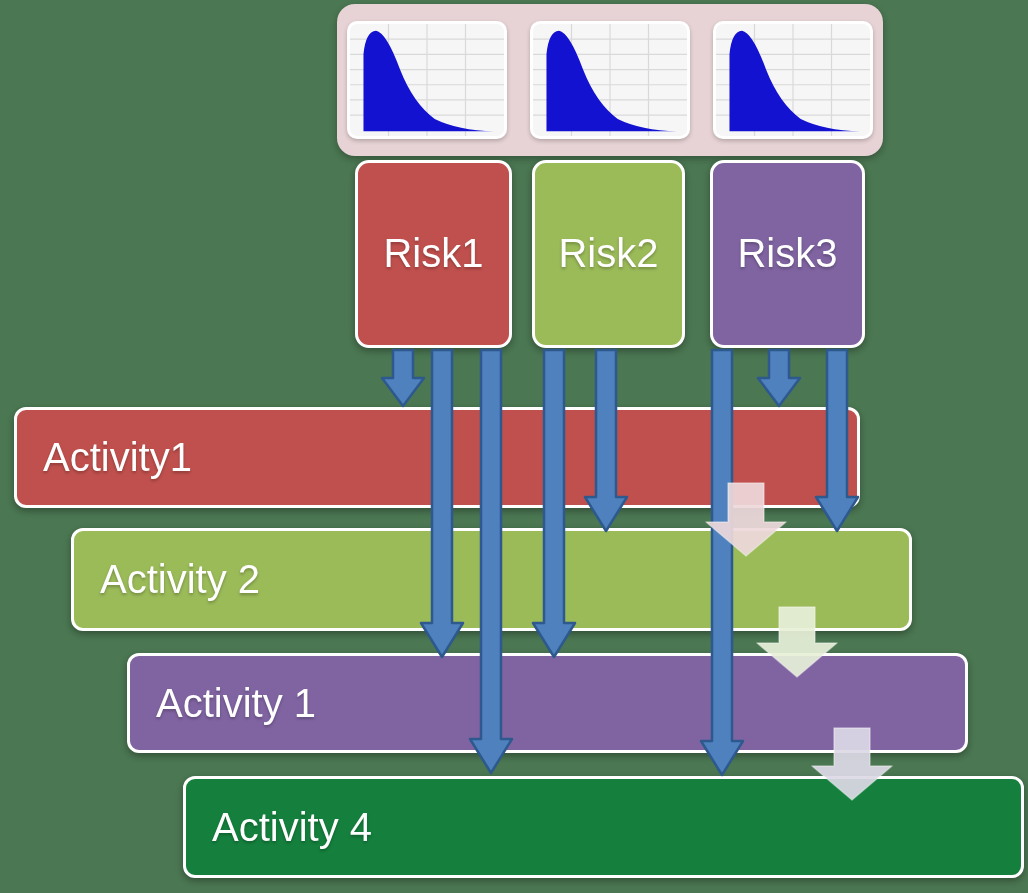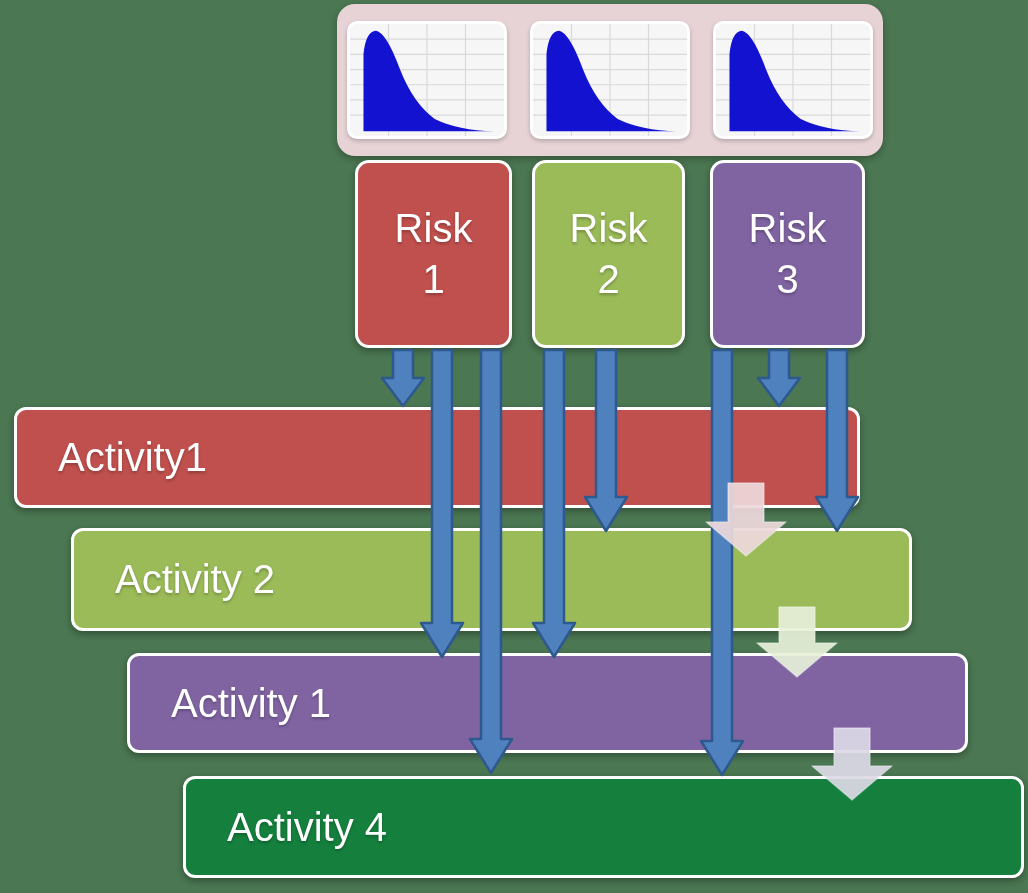--- a/index.html
+++ b/index.html
@@ -23,35 +23,35 @@
     width:160px;height:118px;background:#ffffff;border-radius:10px;
     padding:3px;box-sizing:border-box;
     box-shadow:0 2px 4px rgba(0,0,0,0.22);
   }
   .mini-chart svg{display:block;width:154px;height:112px;border-radius:7px;}
   
   .risk-box{
     position:absolute;top:160px;height:188px;
     border:3px solid #ffffff;border-radius:14px;box-sizing:border-box;
     box-shadow:0 3px 7px rgba(0,0,0,0.33);
-    display:flex;flex-direction:column;justify-content:center;align-items:center;
+    display:flex;justify-content:center;align-items:center;
     color:#ffffff;font-size:40px;line-height:1.28;
     text-shadow:0 2px 3px rgba(0,0,0,0.25);
     z-index:2;
   }
   .risk-1{left:355px;width:157px;}
   .risk-2{left:532px;width:153px;}
   .risk-3{left:710px;width:155px;}
   
   .activity-bar{
     position:absolute;height:101px;
     border:3px solid #ffffff;border-radius:12px;box-sizing:border-box;
     box-shadow:0 3px 7px rgba(0,0,0,0.33);
     display:flex;align-items:center;
-    padding-left:41px;
+    padding-left:26px;
     color:#ffffff;font-size:40px;
     text-shadow:0 2px 3px rgba(0,0,0,0.25);
     z-index:1;
   }
   .act-1{left:14px; top:407px;width:846px;}
   .act-2{left:71px; top:528px;width:841px;height:103px;}
   .act-3{left:127px;top:653px;width:841px;height:100px;}
   .act-4{left:183px;top:776px;width:841px;height:102px;}
   
   .arrow-layer{

